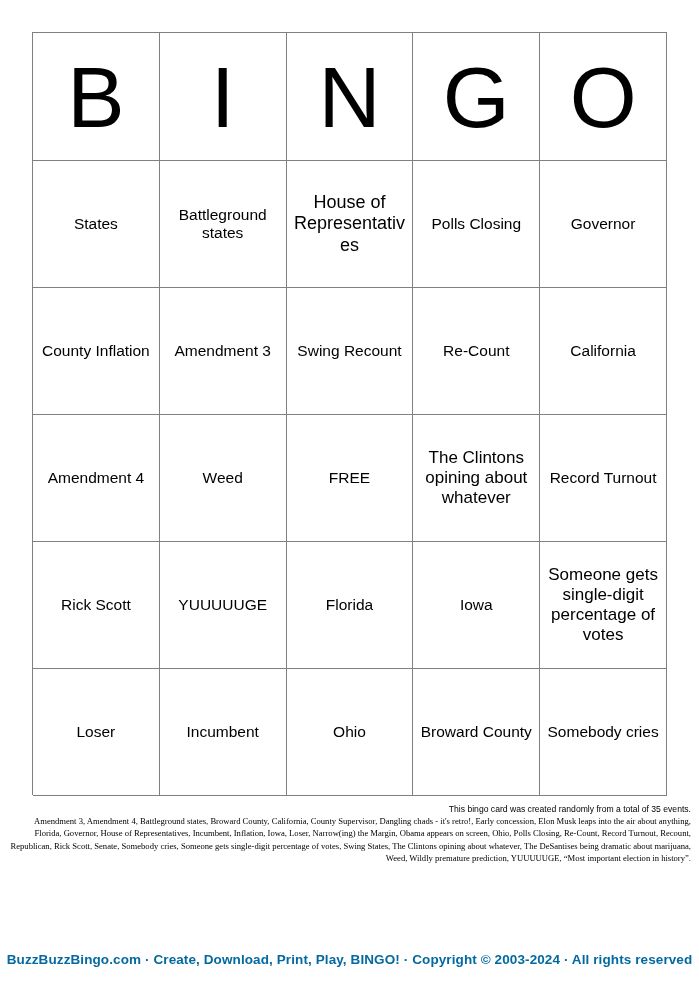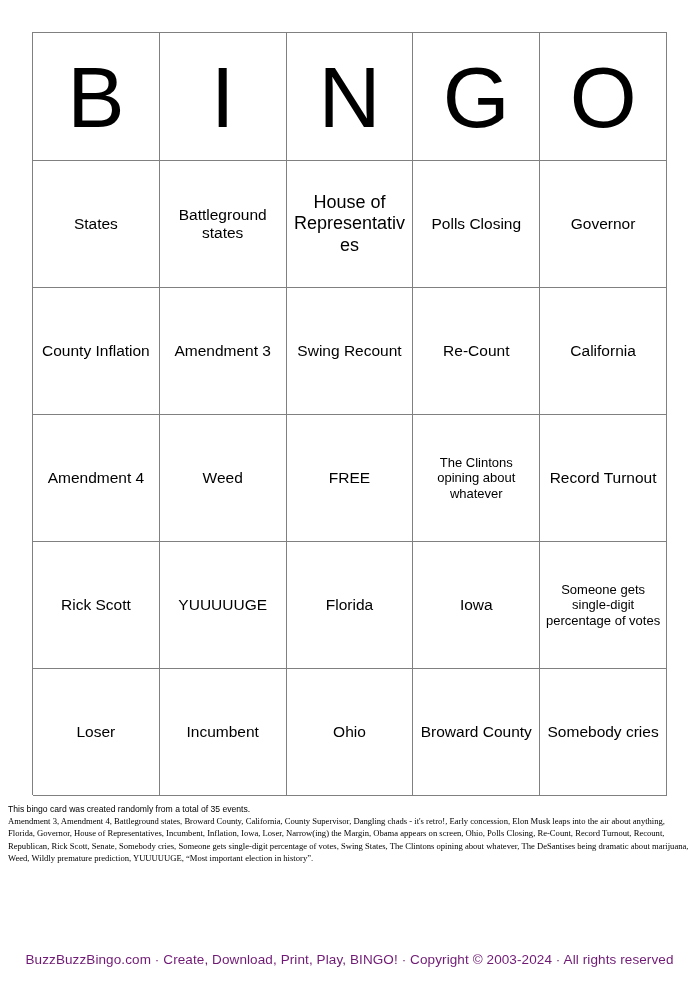--- a/index.html
+++ b/index.html
@@ -66,46 +66,46 @@
   }
 
   .cell-text {
     display: block;
     width: 100%;
     font-size: 15.5px;
     line-height: 1.18;
     word-wrap: break-word;
   }
   .cell-text.sz-sm { font-size: 18px; }
-  .cell-text.sz-md { font-size: 13px; }
+  .cell-text.sz-md { font-size: 17px; }
 
   
   .fineprint {
     position: absolute;
     left: 8px;
     top: 803px;
     width: 683px;
     font-size: 8.6px;
     line-height: 1.42;
     color: #000000;
-    text-align: left;
+    text-align: right;
   }
   .fineprint .lead { display: block; }
   .fineprint .list { display: block; font-family: Liberation Serif, serif; }
 
   
   .footer {
     position: absolute;
     left: 0;
     top: 952px;
     width: 699px;
     text-align: center;
     font-size: 13.5px;
-    font-weight: 400;
-    color: #701a75;
+    font-weight: 700;
+    color: #0369a1;
     letter-spacing: 0.1px;
   }
 </style>
 </head>
 <body>
 
 <div class="page">
 
   <div class="card">
 

